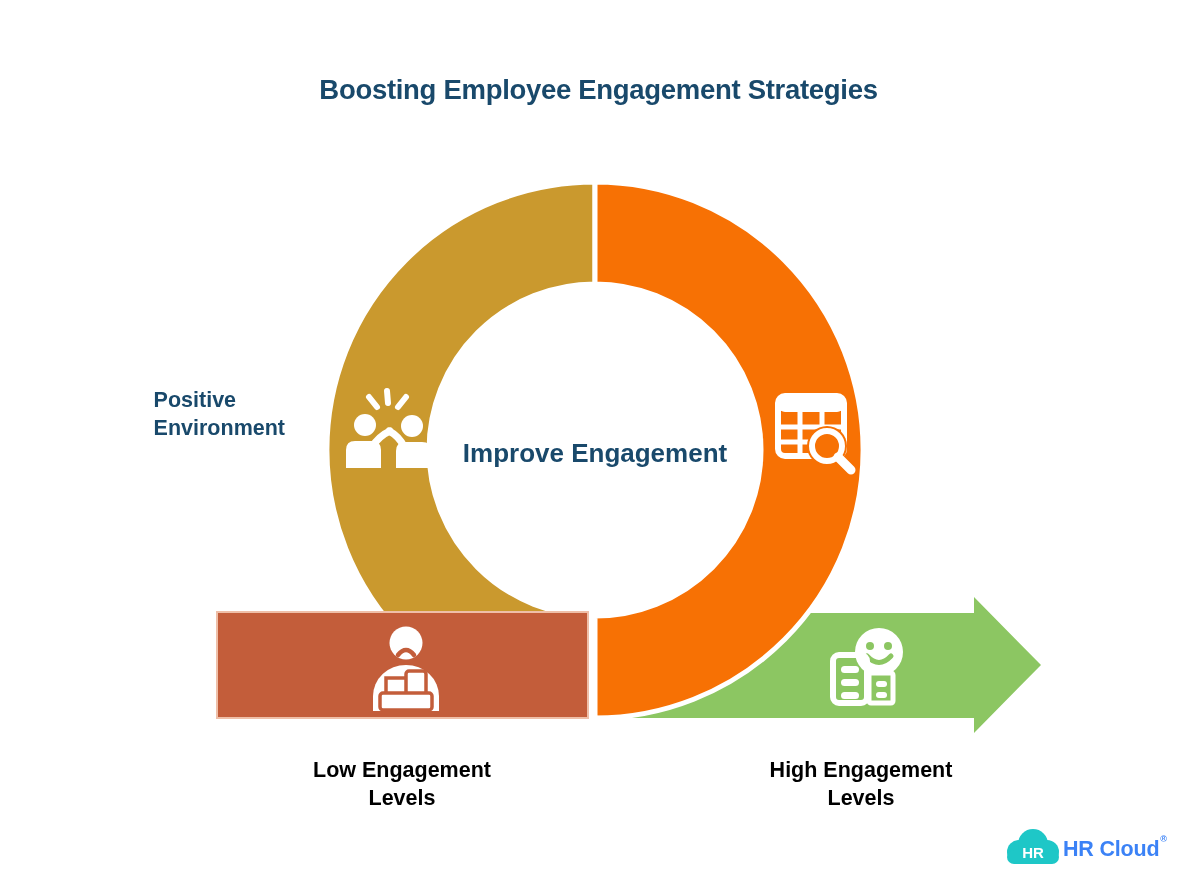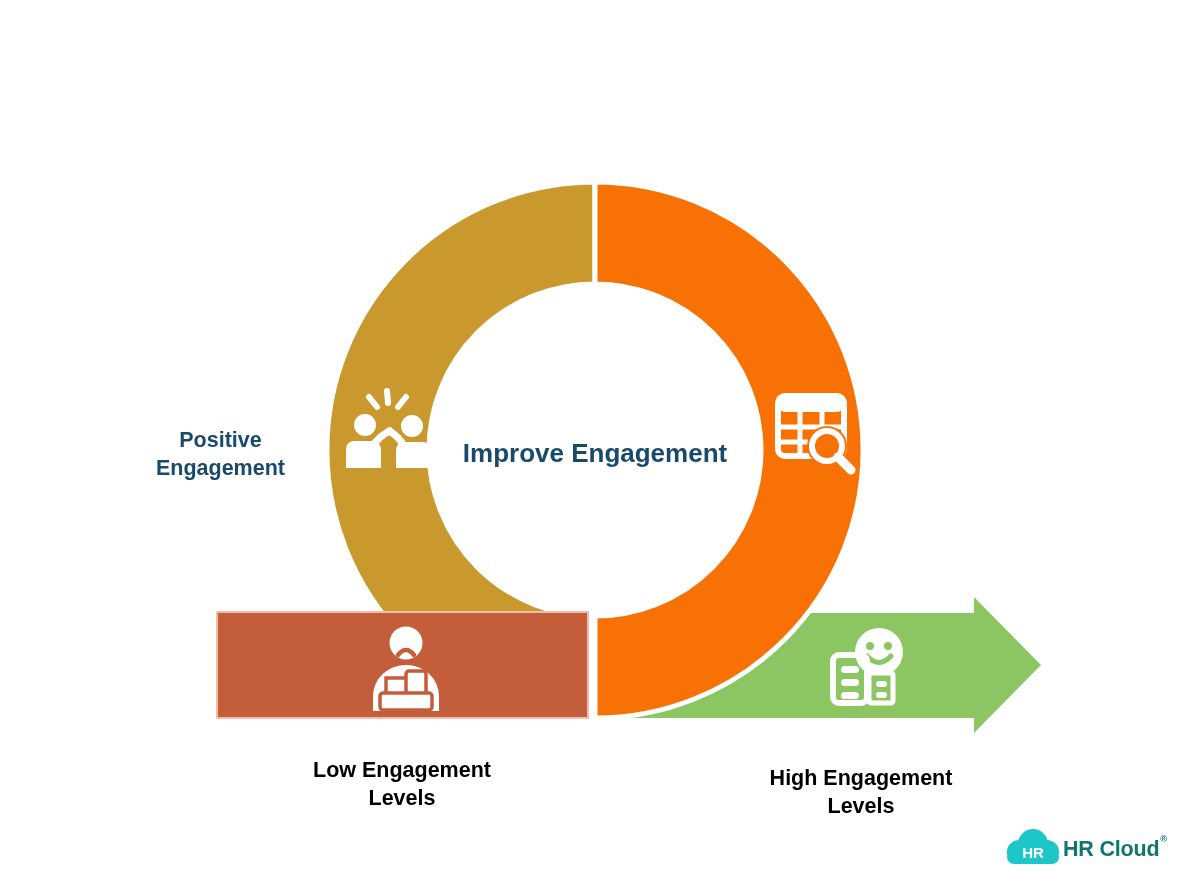--- a/index.html
+++ b/index.html
@@ -13,44 +13,45 @@
   .page-title{
     position:absolute;left:50%;top:74px;transform:translateX(-50%);
     font-size:27.5px;font-weight:800;letter-spacing:-0.3px;
     color:#19496B;white-space:nowrap;
   }
   .diagram-svg{position:absolute;left:0;top:0;}
   .seg-label{
     position:absolute;color:#19496B;font-weight:700;
     font-size:21.5px;line-height:27.5px;
   }
-  .label-positive{right:912px;top:387px;text-align:center;margin-top:40px;}
+  .label-positive{right:912px;top:387px;text-align:left;}
   .label-analytics{left:905px;top:401px;white-space:nowrap;}
   .label-center{
     position:absolute;left:595px;top:438px;transform:translateX(-50%);
     color:#19496B;font-weight:700;font-size:26px;white-space:nowrap;
   }
   .label-low{left:402px;top:756px;transform:translateX(-50%);text-align:center;position:absolute;}
-  .label-high{left:861px;top:756px;transform:translateX(-50%);text-align:center;position:absolute;margin-top:8px;}
+  .label-high{left:861px;top:756px;transform:translateX(-50%);text-align:center;position:absolute;}
   .stage-label{color:#000000;font-weight:700;font-size:21.5px;line-height:28px;}
   .logo{
     position:absolute;left:1003px;top:828px;
     display:flex;align-items:center;
   }
   .logo-wordmark{
-    color:#0f766e;font-weight:700;font-size:21.5px;letter-spacing:-0.2px;white-space:nowrap;
+    color:#3b82f6;font-weight:700;font-size:21.5px;letter-spacing:-0.2px;white-space:nowrap;
   }
   .logo-wordmark sup{font-size:9px;font-weight:700;vertical-align:14px;margin-left:1px;}
   .logo-badge-text{font-family:"Liberation Sans",sans-serif;}
 </style>
 </head>
 <body>
 
 <div class="canvas">
 
+  <div class="page-title">Boosting Employee Engagement Strategies</div>
 
   <svg class="diagram-svg" width="1197" height="882" viewBox="0 0 1197 882">
 
     <polygon points="632,613 974,613 974,597 1041,665 974,733 974,718 632,718" fill="#8CC662"></polygon>
 
     <path d="M595 182 A268 268 0 1 0 595 718 L595 616 A166 166 0 1 1 595 284 Z" stroke="#ffffff" stroke-width="5" fill="#CA992E"></path>
 
     <rect x="583" y="606" width="13" height="114" fill="#ffffff"></rect>
 
     <rect x="217" y="612" width="371" height="106" stroke-width="2" stroke="#EFBFA8" fill="#C35D3A"></rect>
@@ -97,21 +98,21 @@
       <rect x="841" y="679" width="18" height="7" rx="3.5" fill="#ffffff"></rect>
       <rect x="841" y="692" width="18" height="7" rx="3.5" fill="#ffffff"></rect>
       <rect x="869" y="673" width="24" height="30" rx="2" stroke="#ffffff" stroke-width="5" fill="#8CC662"></rect>
       <rect x="876" y="681" width="11" height="6" rx="3" fill="#ffffff"></rect>
       <rect x="876" y="692" width="11" height="6" rx="3" fill="#ffffff"></rect>
     </g>
   </svg>
 
   <div class="seg-label label-positive">
     <div>Positive</div>
-    <div>Engagement</div>
+    <div>Environment</div>
   </div>
 
 
   <div class="label-center">Improve Engagement</div>
 
   <div class="label-low stage-label">
     <div>Low Engagement</div>
     <div>Levels</div>
   </div>
 

